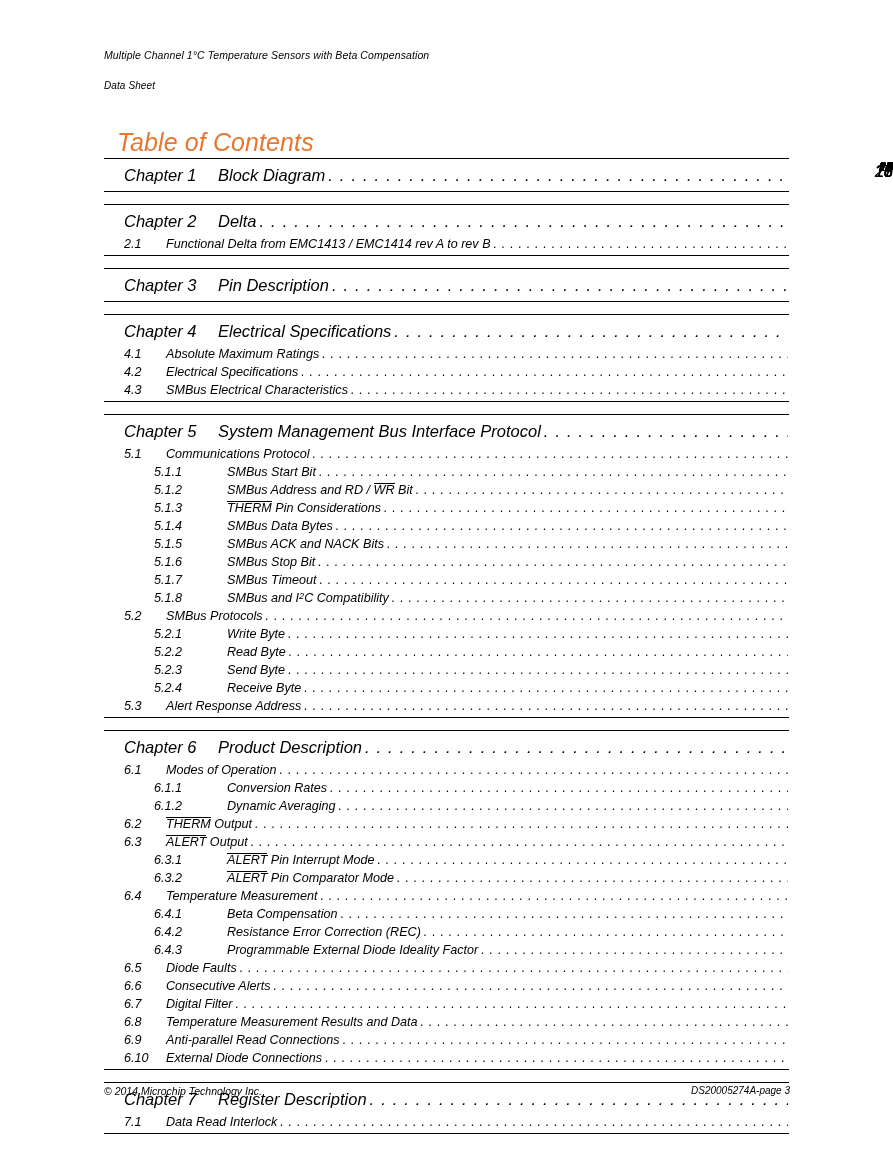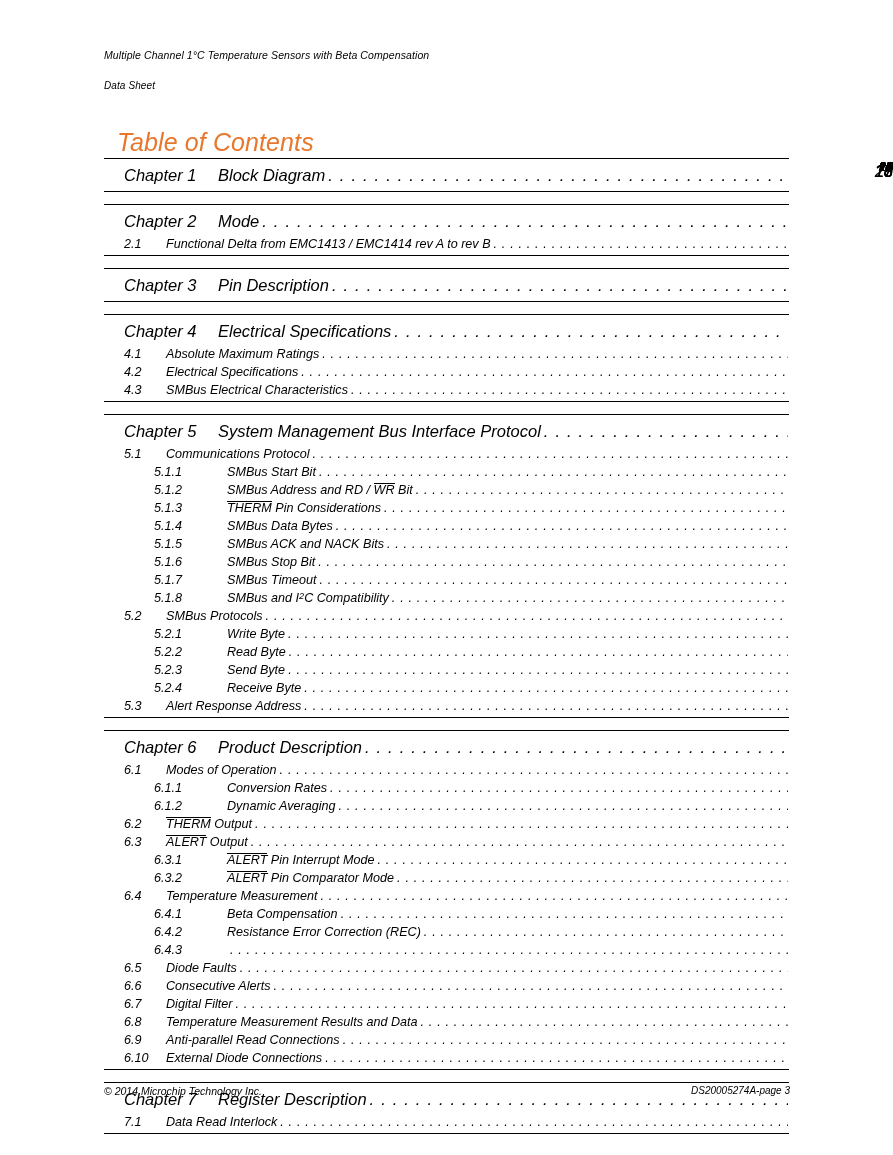--- a/index.html
+++ b/index.html
@@ -216,21 +216,21 @@
         <div class="row chapter">
           <span class="label">Chapter 1</span>
           <span class="txt"><span>Block Diagram</span></span>
           <span class="leader"></span>
           <span class="page">7</span>
         </div>
       </div>
       <div class="chapter-group">
         <div class="row chapter">
           <span class="label">Chapter 2</span>
-          <span class="txt"><span>Mode</span></span>
+          <span class="txt"><span>Delta</span></span>
           <span class="leader"></span>
           <span class="page">7</span>
         </div>
         <div class="row s1">
           <span class="label">2.1</span>
           <span class="txt"><span>Functional Delta from EMC1413 / EMC1414 rev A to rev B</span></span>
           <span class="leader"></span>
           <span class="page">7</span>
         </div>
       </div>
@@ -428,20 +428,21 @@
           <span class="page">21</span>
         </div>
         <div class="row s2">
           <span class="label">6.4.2</span>
           <span class="txt"><span>Resistance Error Correction (REC)</span></span>
           <span class="leader"></span>
           <span class="page">21</span>
         </div>
         <div class="row s2">
           <span class="label">6.4.3</span>
+          <span class="txt"><span>Programmable External Diode Ideality Factor</span></span>
           <span class="leader"></span>
           <span class="page">21</span>
         </div>
         <div class="row s1">
           <span class="label">6.5</span>
           <span class="txt"><span>Diode Faults</span></span>
           <span class="leader"></span>
           <span class="page">22</span>
         </div>
         <div class="row s1">

